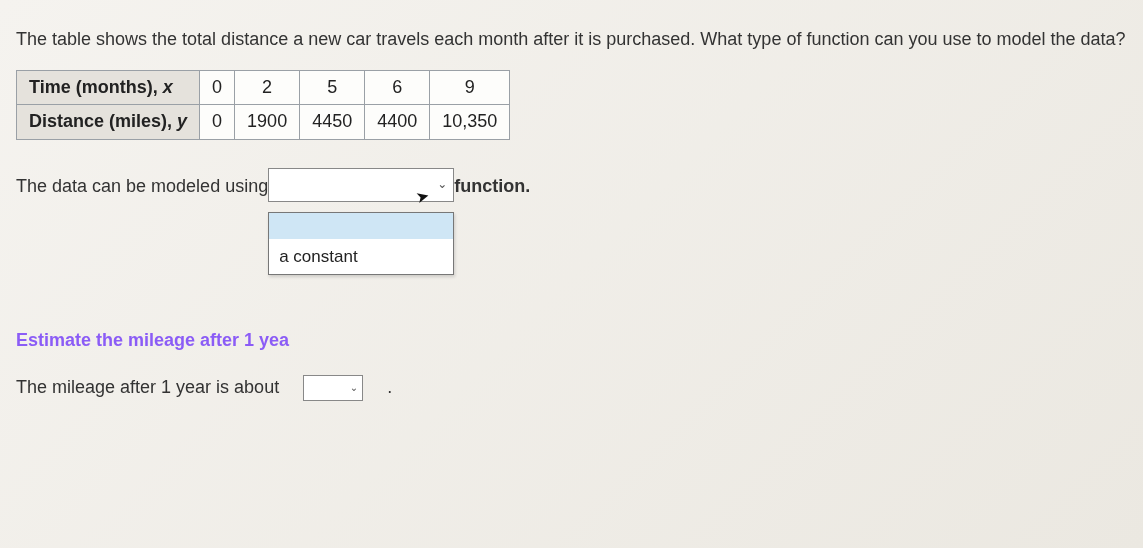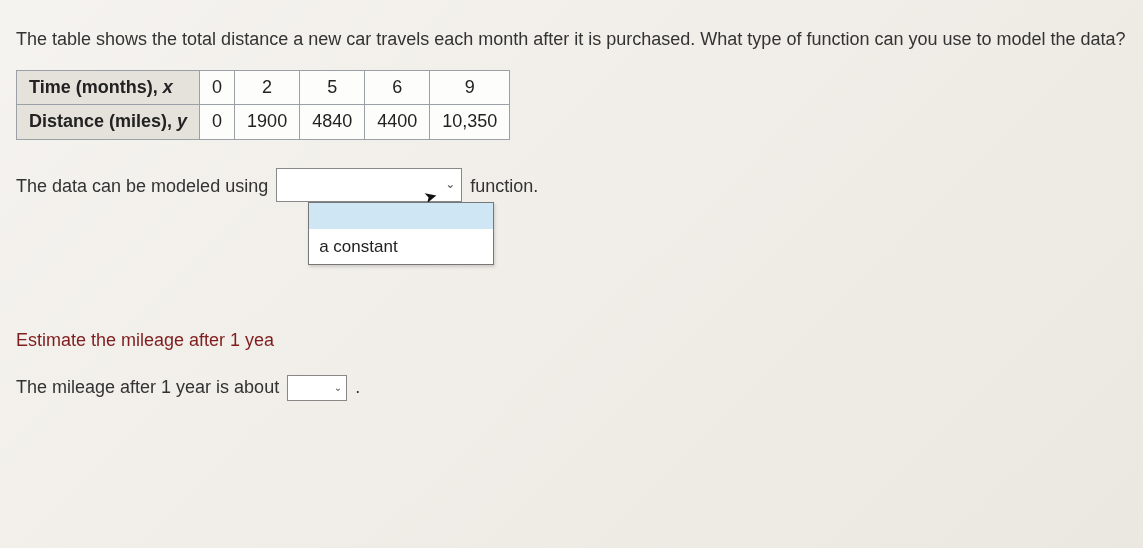--- a/index.html
+++ b/index.html
@@ -35,21 +35,21 @@
       text-align: left;
       font-weight: bold;
       color: #222;
       min-width: 170px;
     }
     .ital { font-style: italic; font-weight: bold; }
 
     .answer-row {
       display: flex;
       align-items: flex-start;
-      gap: 8px;
+      gap: 0;
       margin-top: 8px;
       position: relative;
     }
     .lead-text {
       padding-top: 6px;
       color: #333;
     }
     .dropdown-wrap {
       position: relative;
       display: inline-block;
@@ -64,60 +64,60 @@
       justify-content: flex-end;
       padding: 0 6px;
       cursor: pointer;
     }
     .chevron {
       font-size: 12px;
       color: #555;
     }
     .dropdown-list {
       position: absolute;
-      top: 34px;
+      top: 44px;
       left: 0;
       width: 186px;
       border: 1px solid #777;
       background: #fff;
       z-index: 10;
       box-shadow: 1px 2px 3px rgba(0,0,0,0.15);
-      margin-left: 32px;
     }
     .dropdown-list .opt {
       padding: 6px 10px;
       font-size: 17px;
       color: #222;
       cursor: pointer;
     }
     .dropdown-list .opt.blank {
       height: 26px;
       padding: 0;
       background: #cfe6f5;
     }
-    .trail-text { padding-top: 6px; color: #333; }
+    .trail-text { padding-top: 6px; color: #333; font-weight: bold; }
     .cursor-arrow {
       position: absolute;
       left: 148px;
       top: 18px;
       font-size: 16px;
       color: #111;
       transform: rotate(-15deg);
       pointer-events: none;
     }
 
     .estimate-line {
       margin-top: 126px;
-      color: #7f1d1d;
+      color: #8b5cf6;
+      font-weight: bold;
     }
     .final-line {
       margin-top: 22px;
       display: flex;
       align-items: center;
-      gap: 8px;
+      gap: 24px;
       color: #333;
     }
     .small-select {
       width: 60px;
       height: 26px;
       border: 1px solid #888;
       background: #fff;
       display: inline-flex;
       align-items: center;
       justify-content: flex-end;
@@ -142,21 +142,21 @@
     <td>5</td>
     <td>6</td>
     <td>9</td>
   </tr>
   <tr>
     <td class="row-header">
       <span>Distance (miles), </span><span class="ital">y</span>
     </td>
     <td>0</td>
     <td>1900</td>
-    <td>4840</td>
+    <td>4450</td>
     <td>4400</td>
     <td>10,350</td>
   </tr>
 </tbody>
   </table>
 
 <div class="answer-row">
   <span class="lead-text">The data can be modeled using</span>
   <div class="dropdown-wrap">
     <div class="dropdown-box">

